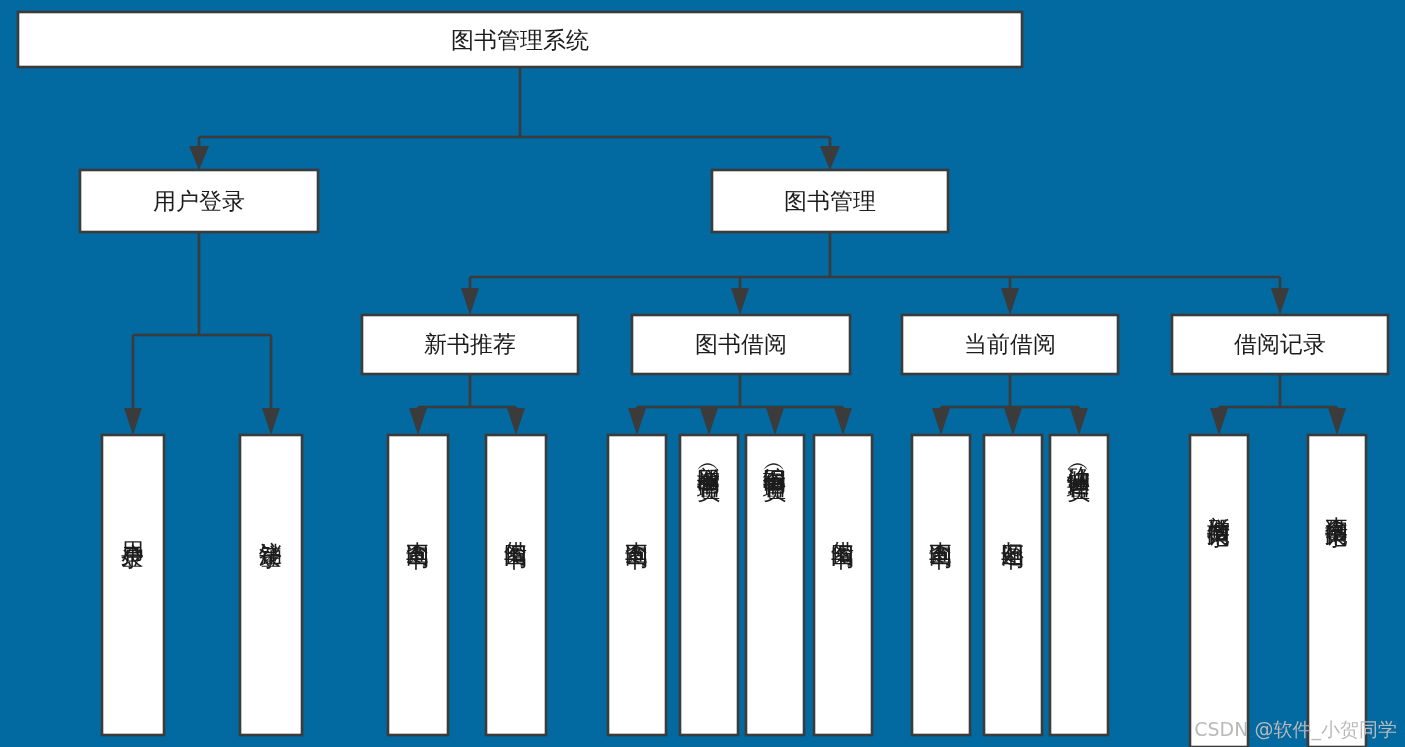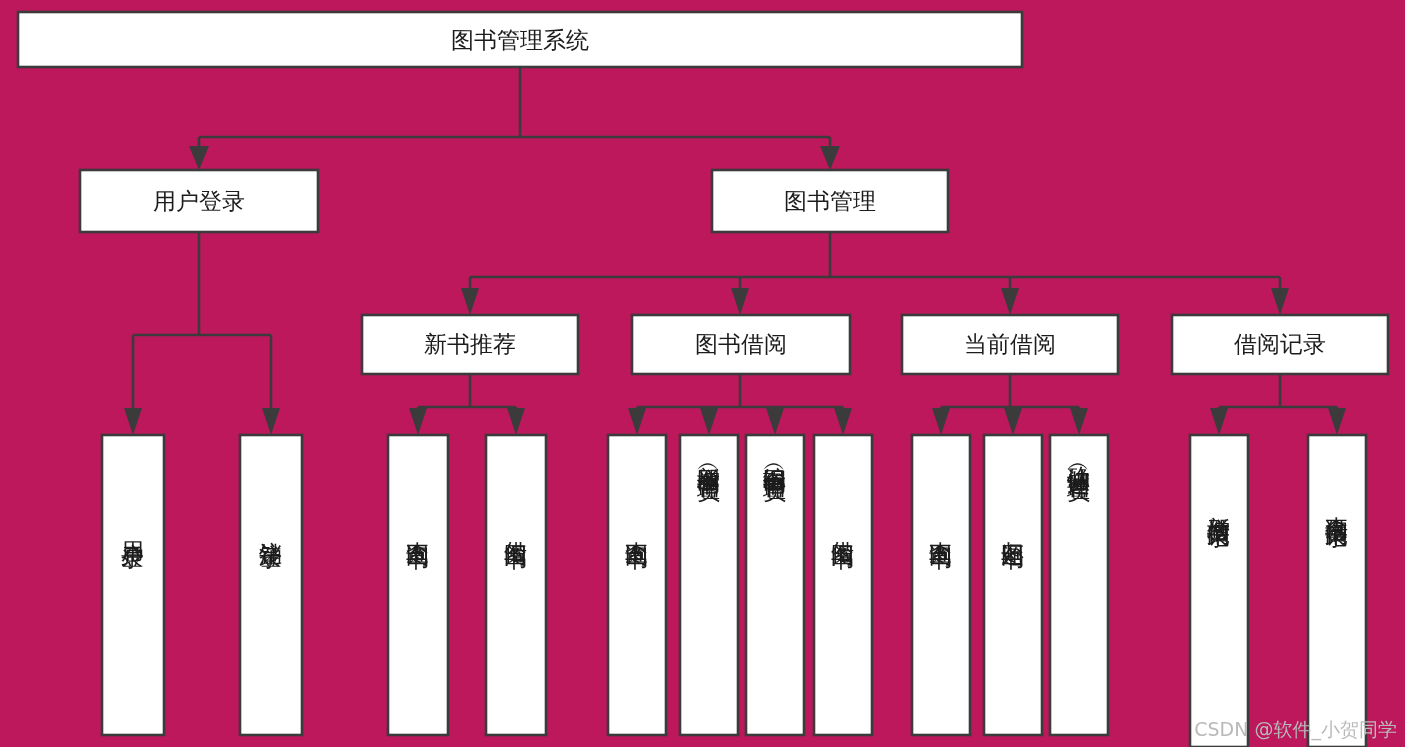--- a/index.html
+++ b/index.html
@@ -11,21 +11,21 @@
   body {
     width: 1405px;
     height: 747px;
     overflow: hidden;
     font-family: "DejaVu Sans", "Liberation Sans", sans-serif;
   }
   #diagram-root {
     position: relative;
     width: 1405px;
     height: 747px;
-    background: #be185d;
+    background: #0369a1;
   }
   svg#flowchart {
     position: absolute;
     left: 0;
     top: 0;
     width: 1405px;
     height: 747px;
     display: block;
   }
   .node-box {

